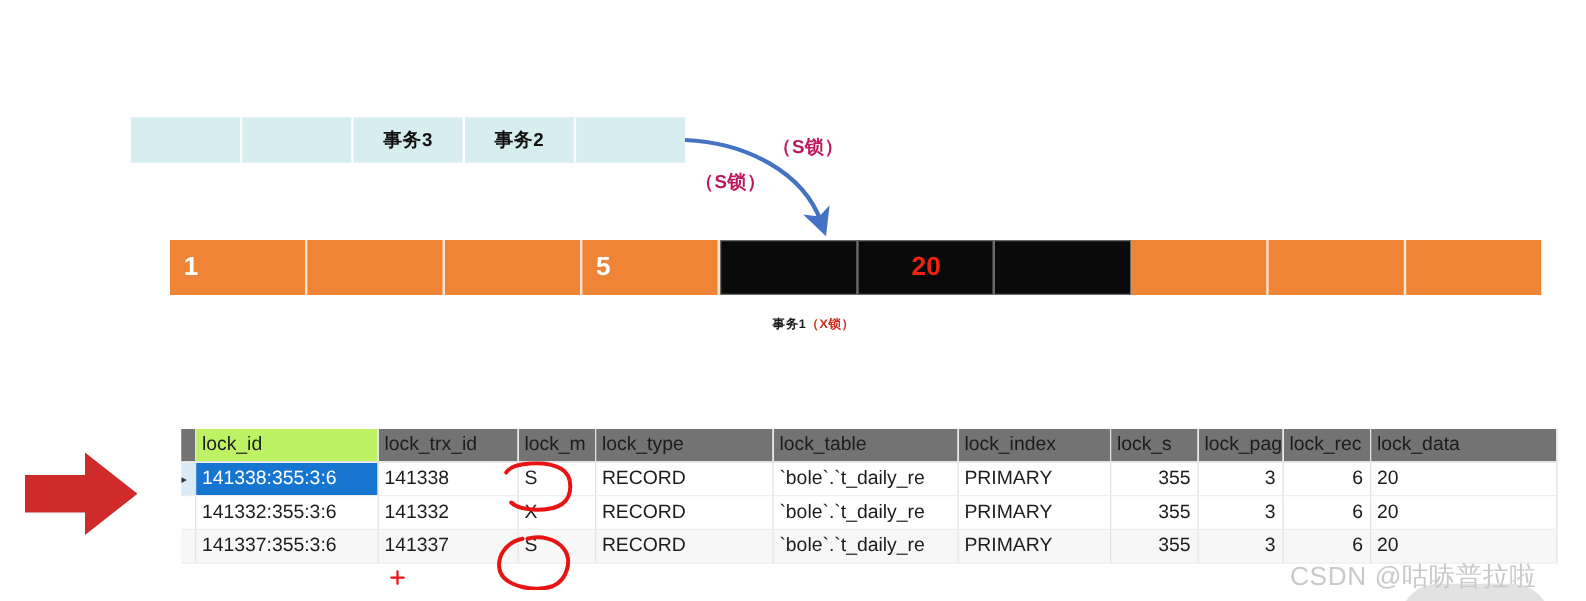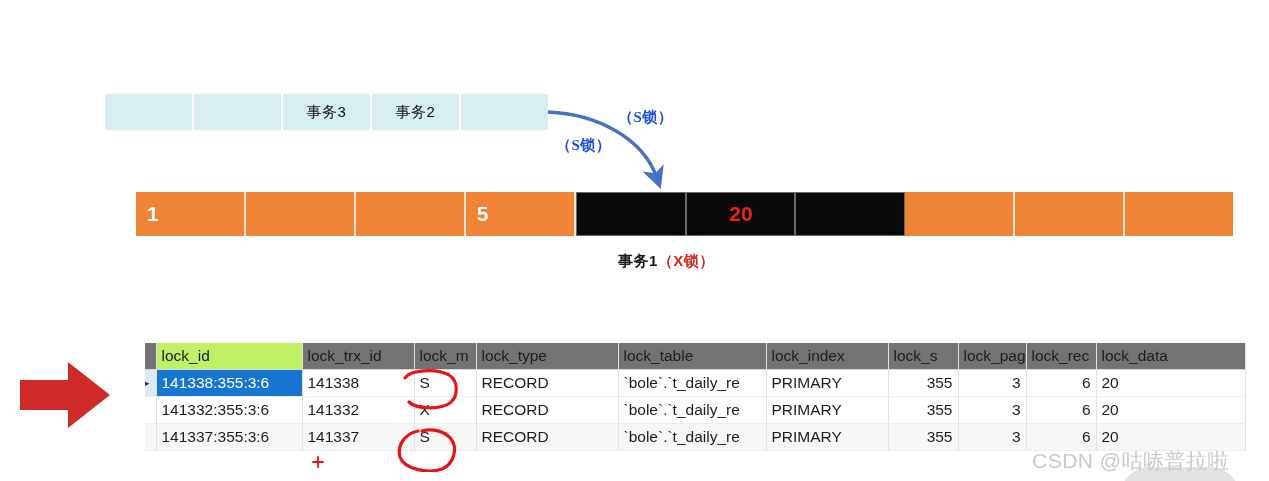--- a/index.html
+++ b/index.html
@@ -26,35 +26,34 @@
     background: #d9eef0;
   }
   .txn-cell {
     flex: 1 1 0;
     background: #d6eef0;
     border-right: 2px solid #ffffff;
     display: flex;
     align-items: center;
     justify-content: center;
     font-size: 15px;
-    font-weight: normal;
+    font-weight: bold;
     color: #111111;
     letter-spacing: 0.5px;
   }
   .txn-cell:last-child { border-right: none; }
 
   
   .slock-label {
     position: absolute;
     font-size: 15px;
     font-weight: bold;
-    color: #1d4ed8;
+    color: #be185d;
     white-space: nowrap;
     letter-spacing: 0.5px;
-    font-family: Liberation Serif, serif;
   }
   #slock-label-upper { left: 618px; top: 108px; }
   #slock-label-lower { left: 556px; top: 136px; }
 
   
   #blue-arrow {
     position: absolute;
     left: 535px;
     top: 100px;
     width: 145px;
@@ -99,21 +98,21 @@
     width: 100%;
     text-align: center;
     padding-right: 10px;
   }
 
   
   #x-lock-caption {
     position: absolute;
     left: 618px;
     top: 252px;
-    font-size: 15px;
+    font-size: 10px;
     font-weight: bold;
     color: #1a1a1a;
     white-space: nowrap;
     letter-spacing: 0.5px;
   }
   #x-lock-caption .red { color: #cc2b1d; }
 
   
   #red-pointer {
     position: absolute;

